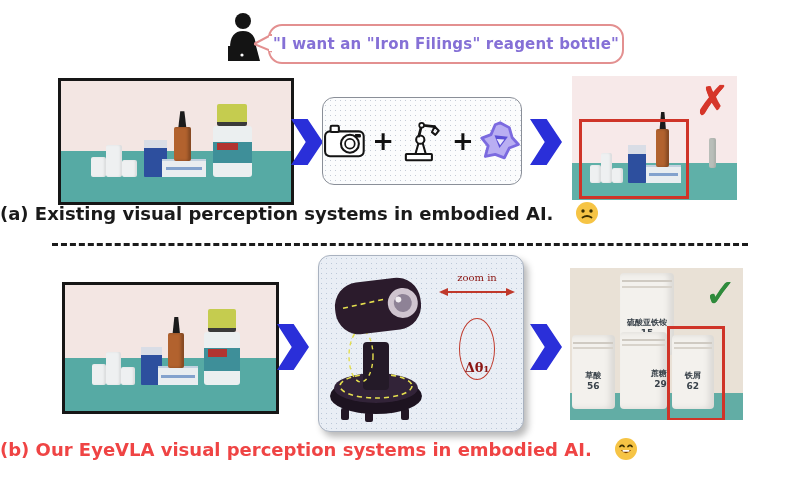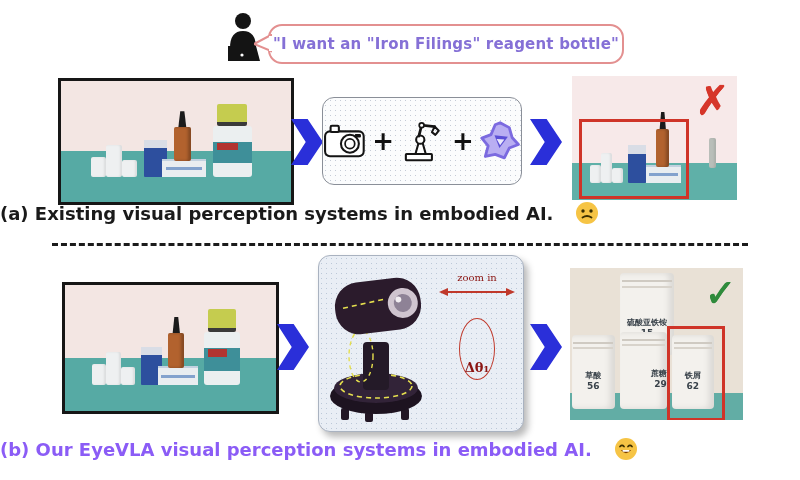--- a/index.html
+++ b/index.html
@@ -39,21 +39,21 @@
   .plus{font-size:26px;font-weight:bold;color:#111;line-height:1;}
 
   .redbox{position:absolute;border:3px solid #cf3428;}
   .markx{font-size:40px;font-weight:bold;color:#d6362a;line-height:1;
          text-shadow:1px 0 0 #d6362a,0 1px 0 #d6362a;}
   .markv{font-size:38px;font-weight:bold;color:#2f8b3c;line-height:1;
          text-shadow:1px 0 0 #2f8b3c,0 1px 0 #2f8b3c;}
 
   .caption{position:absolute;left:0;width:708px;display:flex;align-items:center;justify-content:flex-start;gap:22px;}
   .caption-text-a{color:#1a1a1a;font-size:18px;font-weight:600;}
-  .caption-text-b{color:#8b5cf6;font-size:18px;font-weight:600;}
+  .caption-text-b{color:#ef4444;font-size:18px;font-weight:600;}
   .divider{position:absolute;left:52px;right:52px;top:243px;border-top:3px dashed #1b1b1b;}
 
   
   .control-box{position:absolute;left:318px;top:255px;width:204px;height:175px;border:1px solid #a9b2c0;
         border-radius:12px;background-color:#e9eef5;
         background-image:radial-gradient(#bcc8d8 0.8px,transparent 0.9px);background-size:5px 5px;
         box-shadow:4px 5px 7px rgba(0,0,0,.28);}
   .gimbal-svg{position:absolute;left:4px;top:8px;}
   .zoom-col{position:absolute;left:116px;top:16px;width:84px;text-align:center;}
   .zoom-label{font-family:"DejaVu Serif","Liberation Serif",serif;font-weight:normal;font-size:10px;color:#8b1512;}

